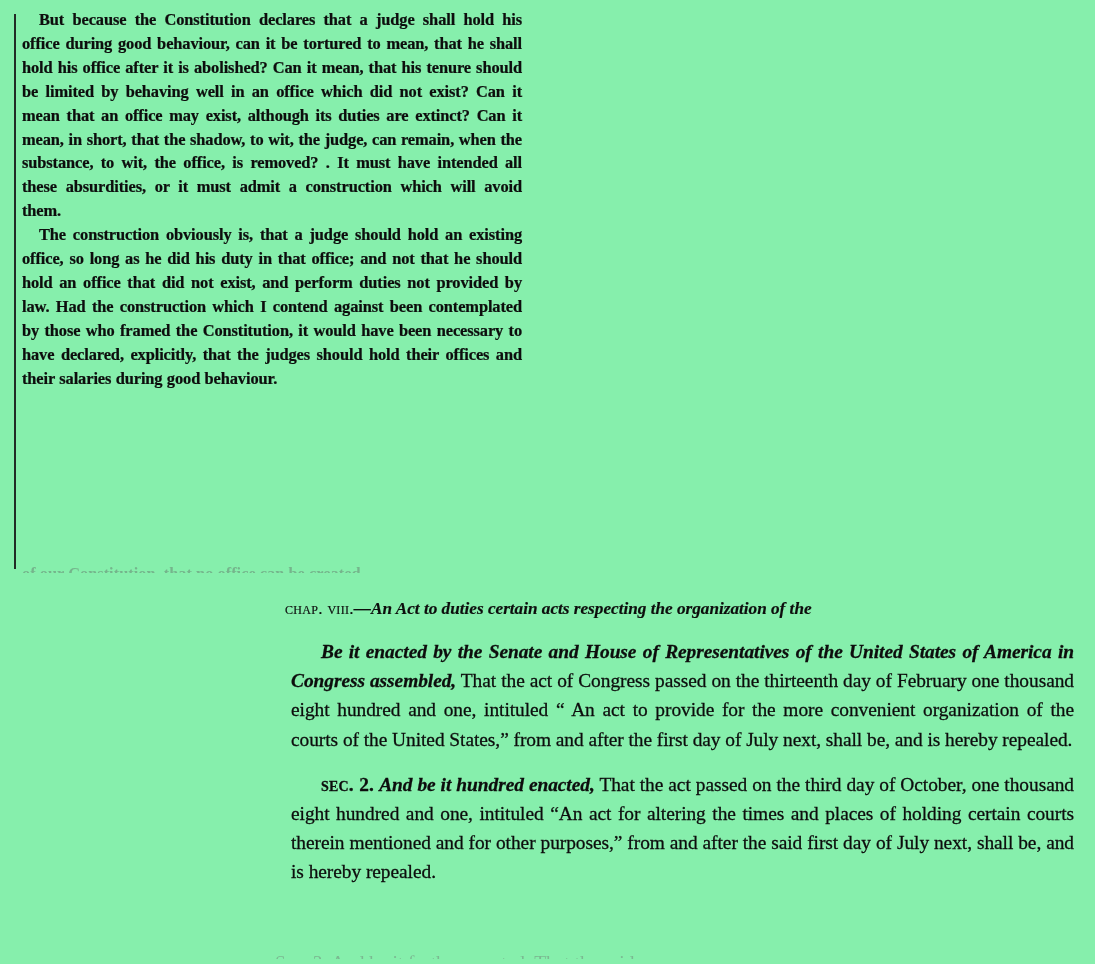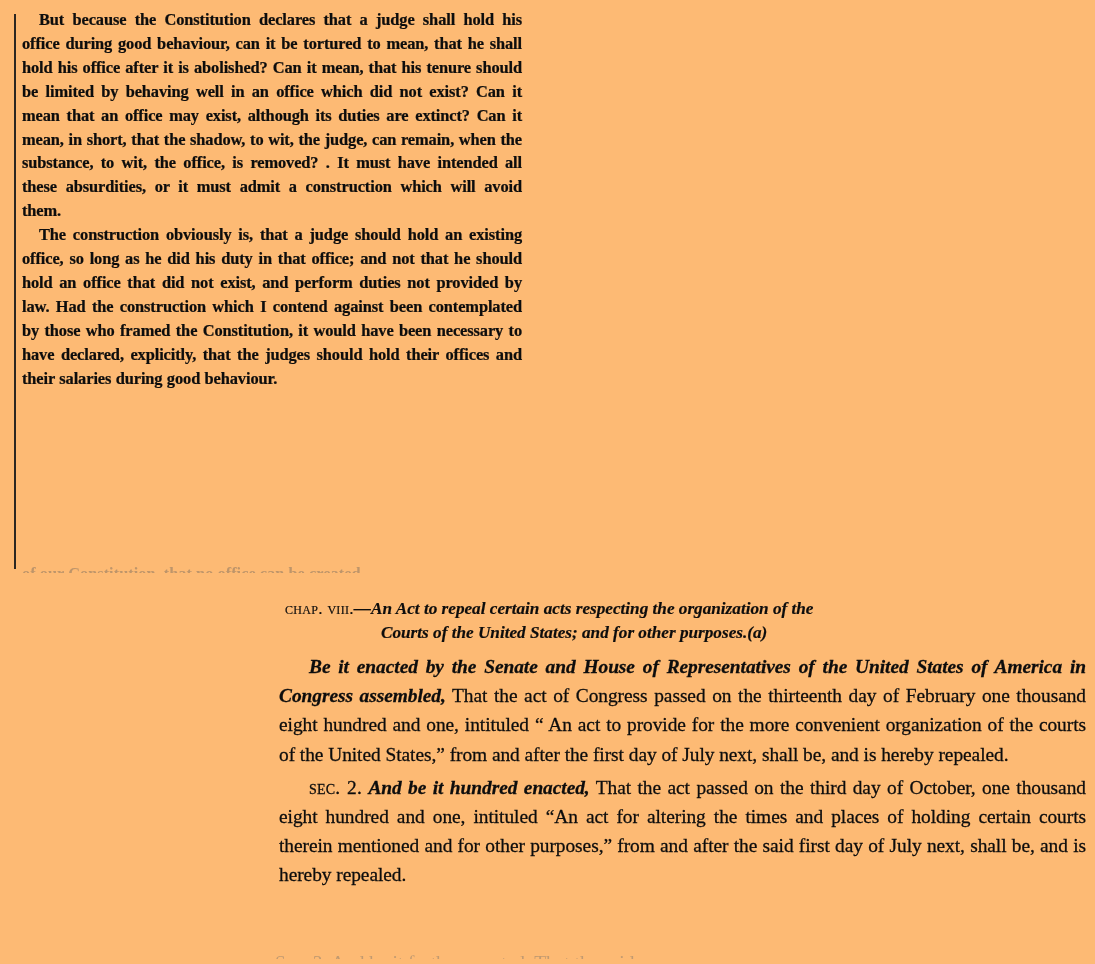--- a/index.html
+++ b/index.html
@@ -15,21 +15,21 @@
     overflow: hidden;
     font-family: "Liberation Serif", "DejaVu Serif", serif;
     color: #0d0d0d;
     -webkit-font-smoothing: none;
   }
 
   
   #scan-page {
     position: absolute;
     inset: 0;
-    background: #fdba74;
+    background: #86efac;
   }
 
   
   #column-one {
     position: absolute;
     left: 0px;
     top: 0px;
     width: 540px;
     height: 580px;
   }
@@ -132,39 +132,39 @@
   #chap-heading .heading-line-2 {
     display: block;
     padding-left: 96px;
     margin-top: -1px;
   }
 
   #statute-body {
     margin-top: 7px;
   }
   #statute-body p {
-    margin: 4px;
+    margin: 16px;
     font-size: 19.4px;
     line-height: 29.2px;
     text-align: justify;
     text-indent: 30px;
     font-weight: 400;
     letter-spacing: -0.05px;
     font-family: "Liberation Serif", "DejaVu Serif", serif;
     -webkit-text-stroke: 0.28px #0d0d0d;
   }
   #statute-body p em {
     font-style: italic;
     font-weight: 700;
   }
   #statute-body .sec-label {
     font-variant: small-caps;
     text-transform: lowercase;
     font-style: normal;
-    font-weight: 400;
+    font-weight: 700;
     letter-spacing: 0.2px;
   }
   #statute-body .sec-label::first-letter { text-transform: uppercase; }
 
   
   .clipped-line-foot {
     position: absolute;
     left: 275px;
     top: 950px;
     width: 815px;
@@ -198,22 +198,21 @@
     </div>
 
     <div class="clipped-line-bottom">
       <span>of our Constitution, that no office can be created</span>
     </div>
   </div>
 
   <div id="statute-block">
 
     <p id="chap-heading">
-      <span class="chap-label">Chap. VIII.</span><span>—</span><span>An Act to repeal certain acts respecting the organization of the</span>
-      <span class="heading-line-2">Courts of the United States; and for other purposes.(a)</span>
+      <span class="chap-label">Chap. VIII.</span><span>—</span><span>An Act to duties certain acts respecting the organization of the</span>
     </p>
 
     <div id="statute-body">
 
       <p><em>Be it enacted by the Senate and House of Representatives of the United States of America in Congress assembled,</em><span> That the act of Congress passed on the thirteenth day of February one thousand eight hundred and one, intituled “ An act to provide for the more convenient organization of the courts of the United States,” from and after the first day of July next, shall be, and is hereby repealed.</span></p>
 
       <p><span class="sec-label">Sec. 2.</span> <em>And be it hundred enacted,</em><span> That the act passed on the third day of October, one thousand eight hundred and one, intituled “An act for altering the times and places of holding certain courts therein mentioned and for other purposes,” from and after the said first day of July next, shall be, and is hereby repealed.</span></p>
 
     </div>
   </div>

